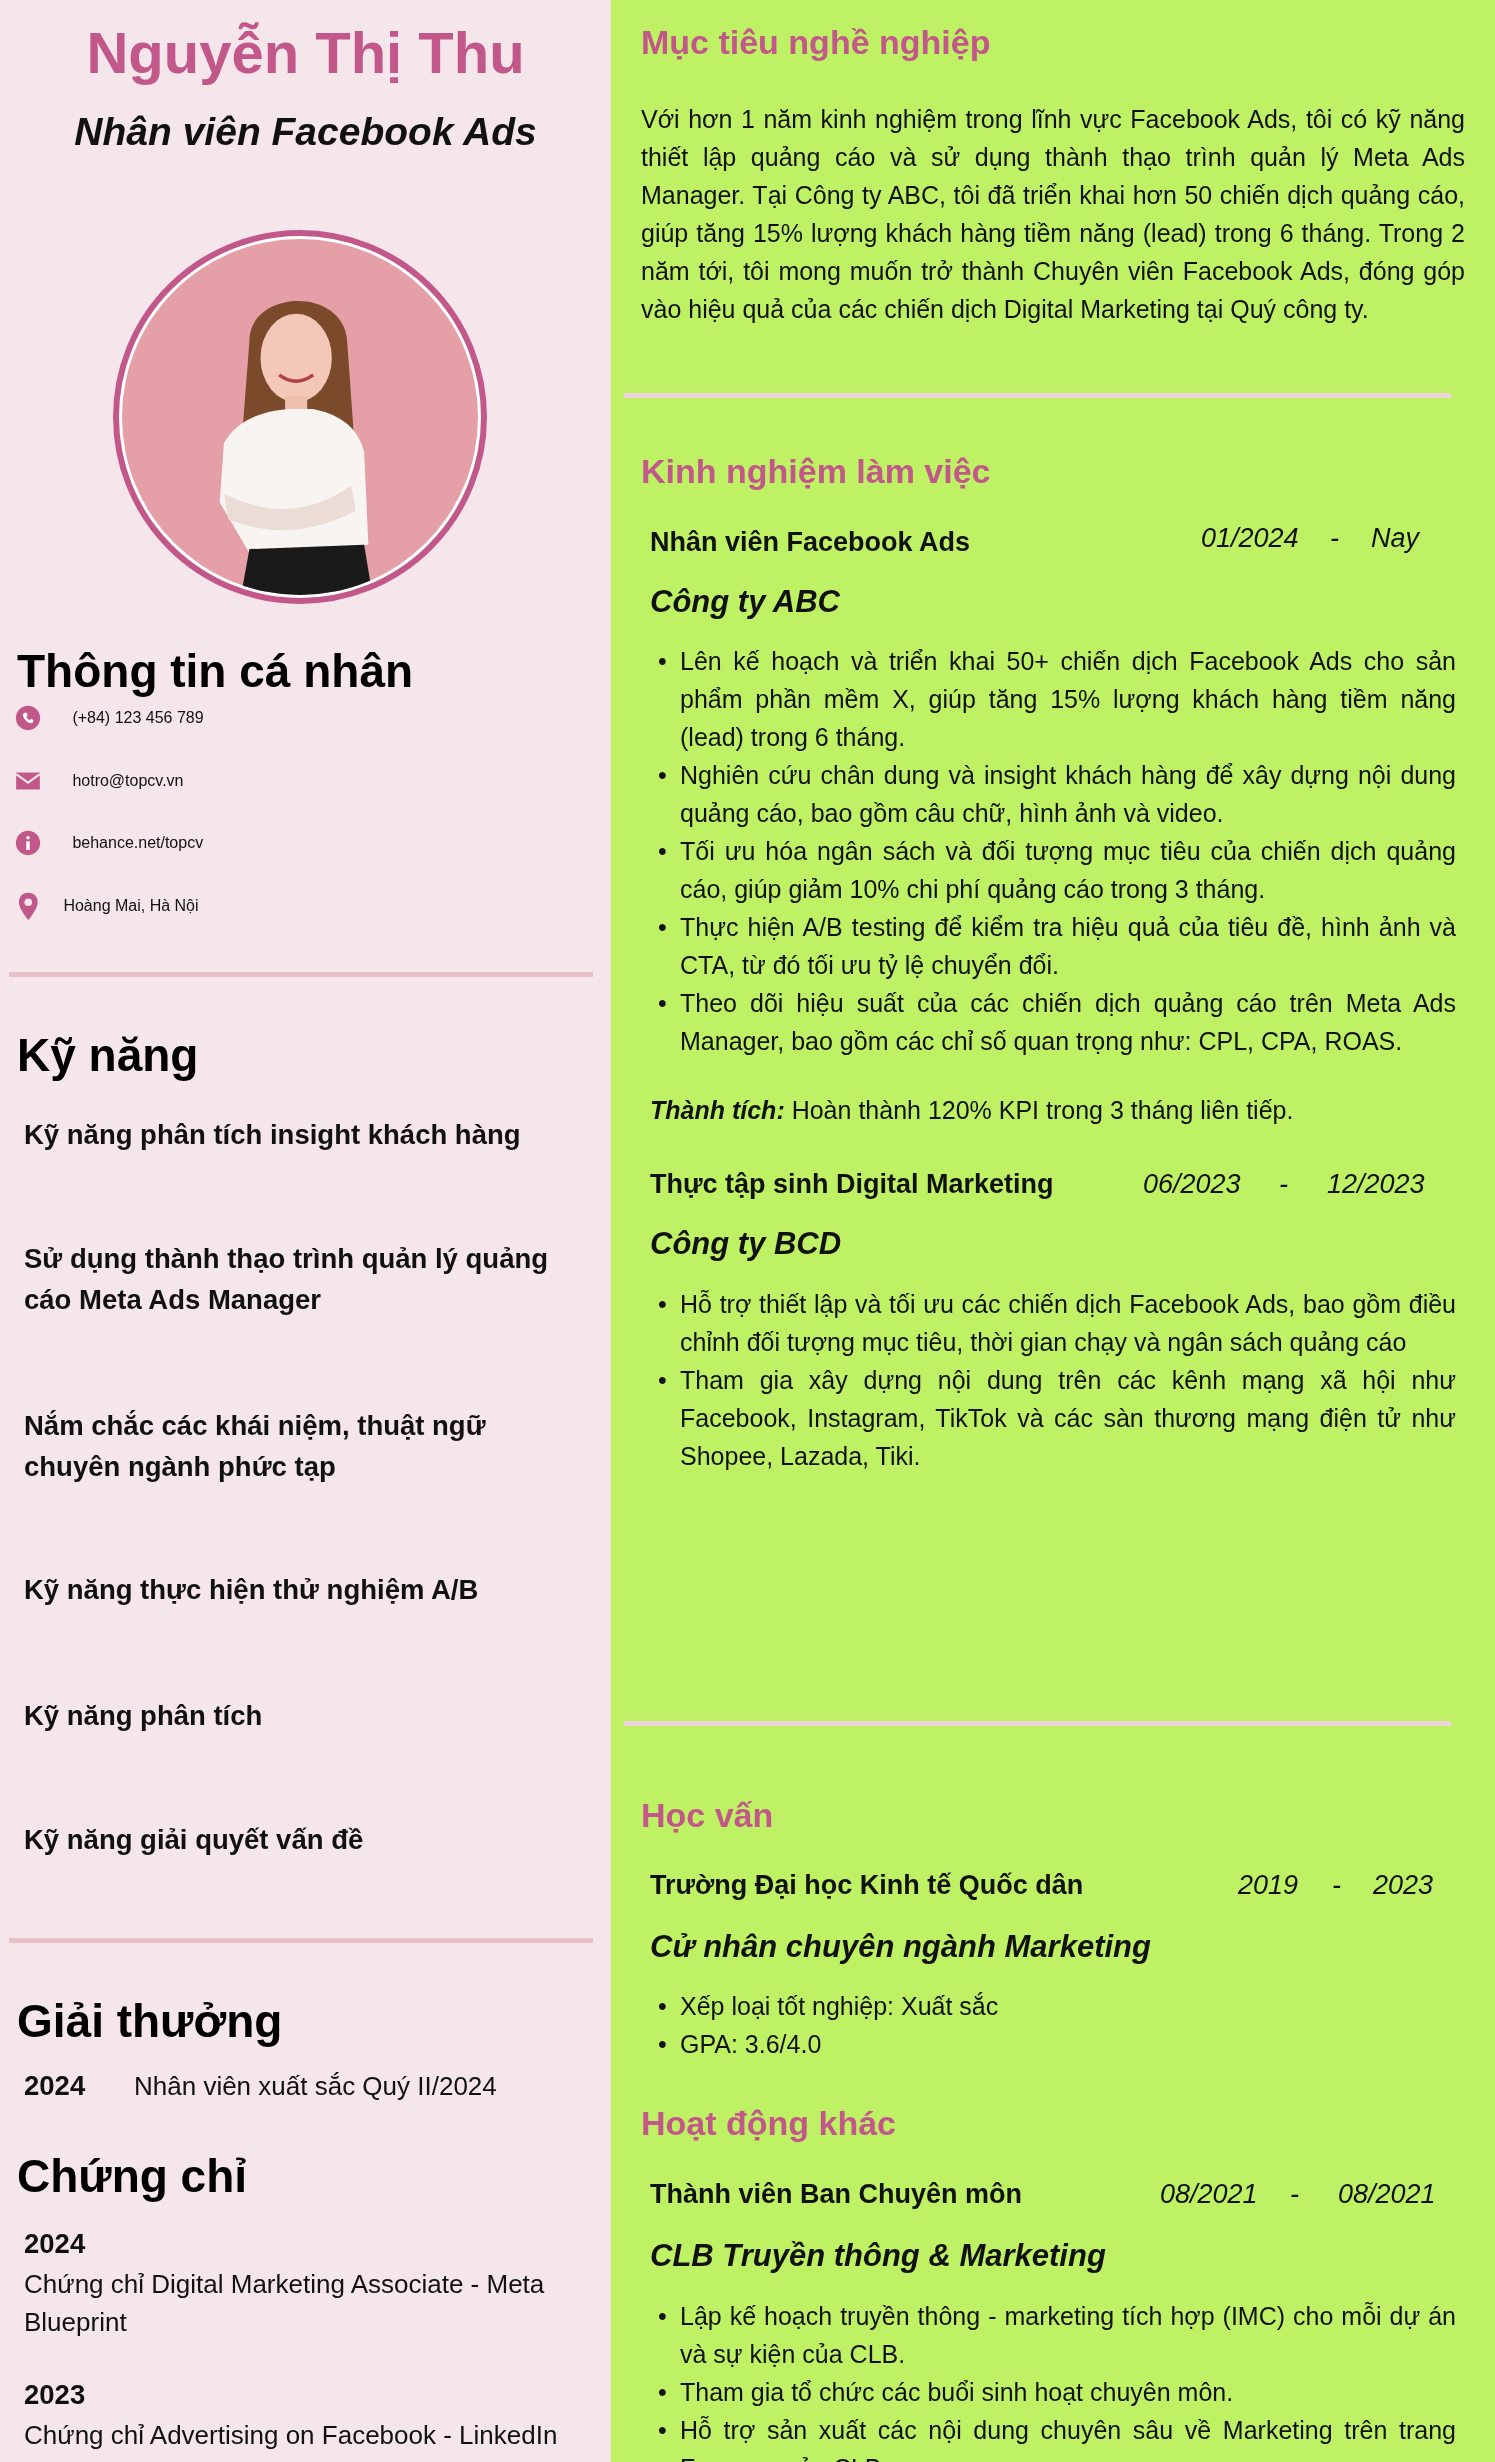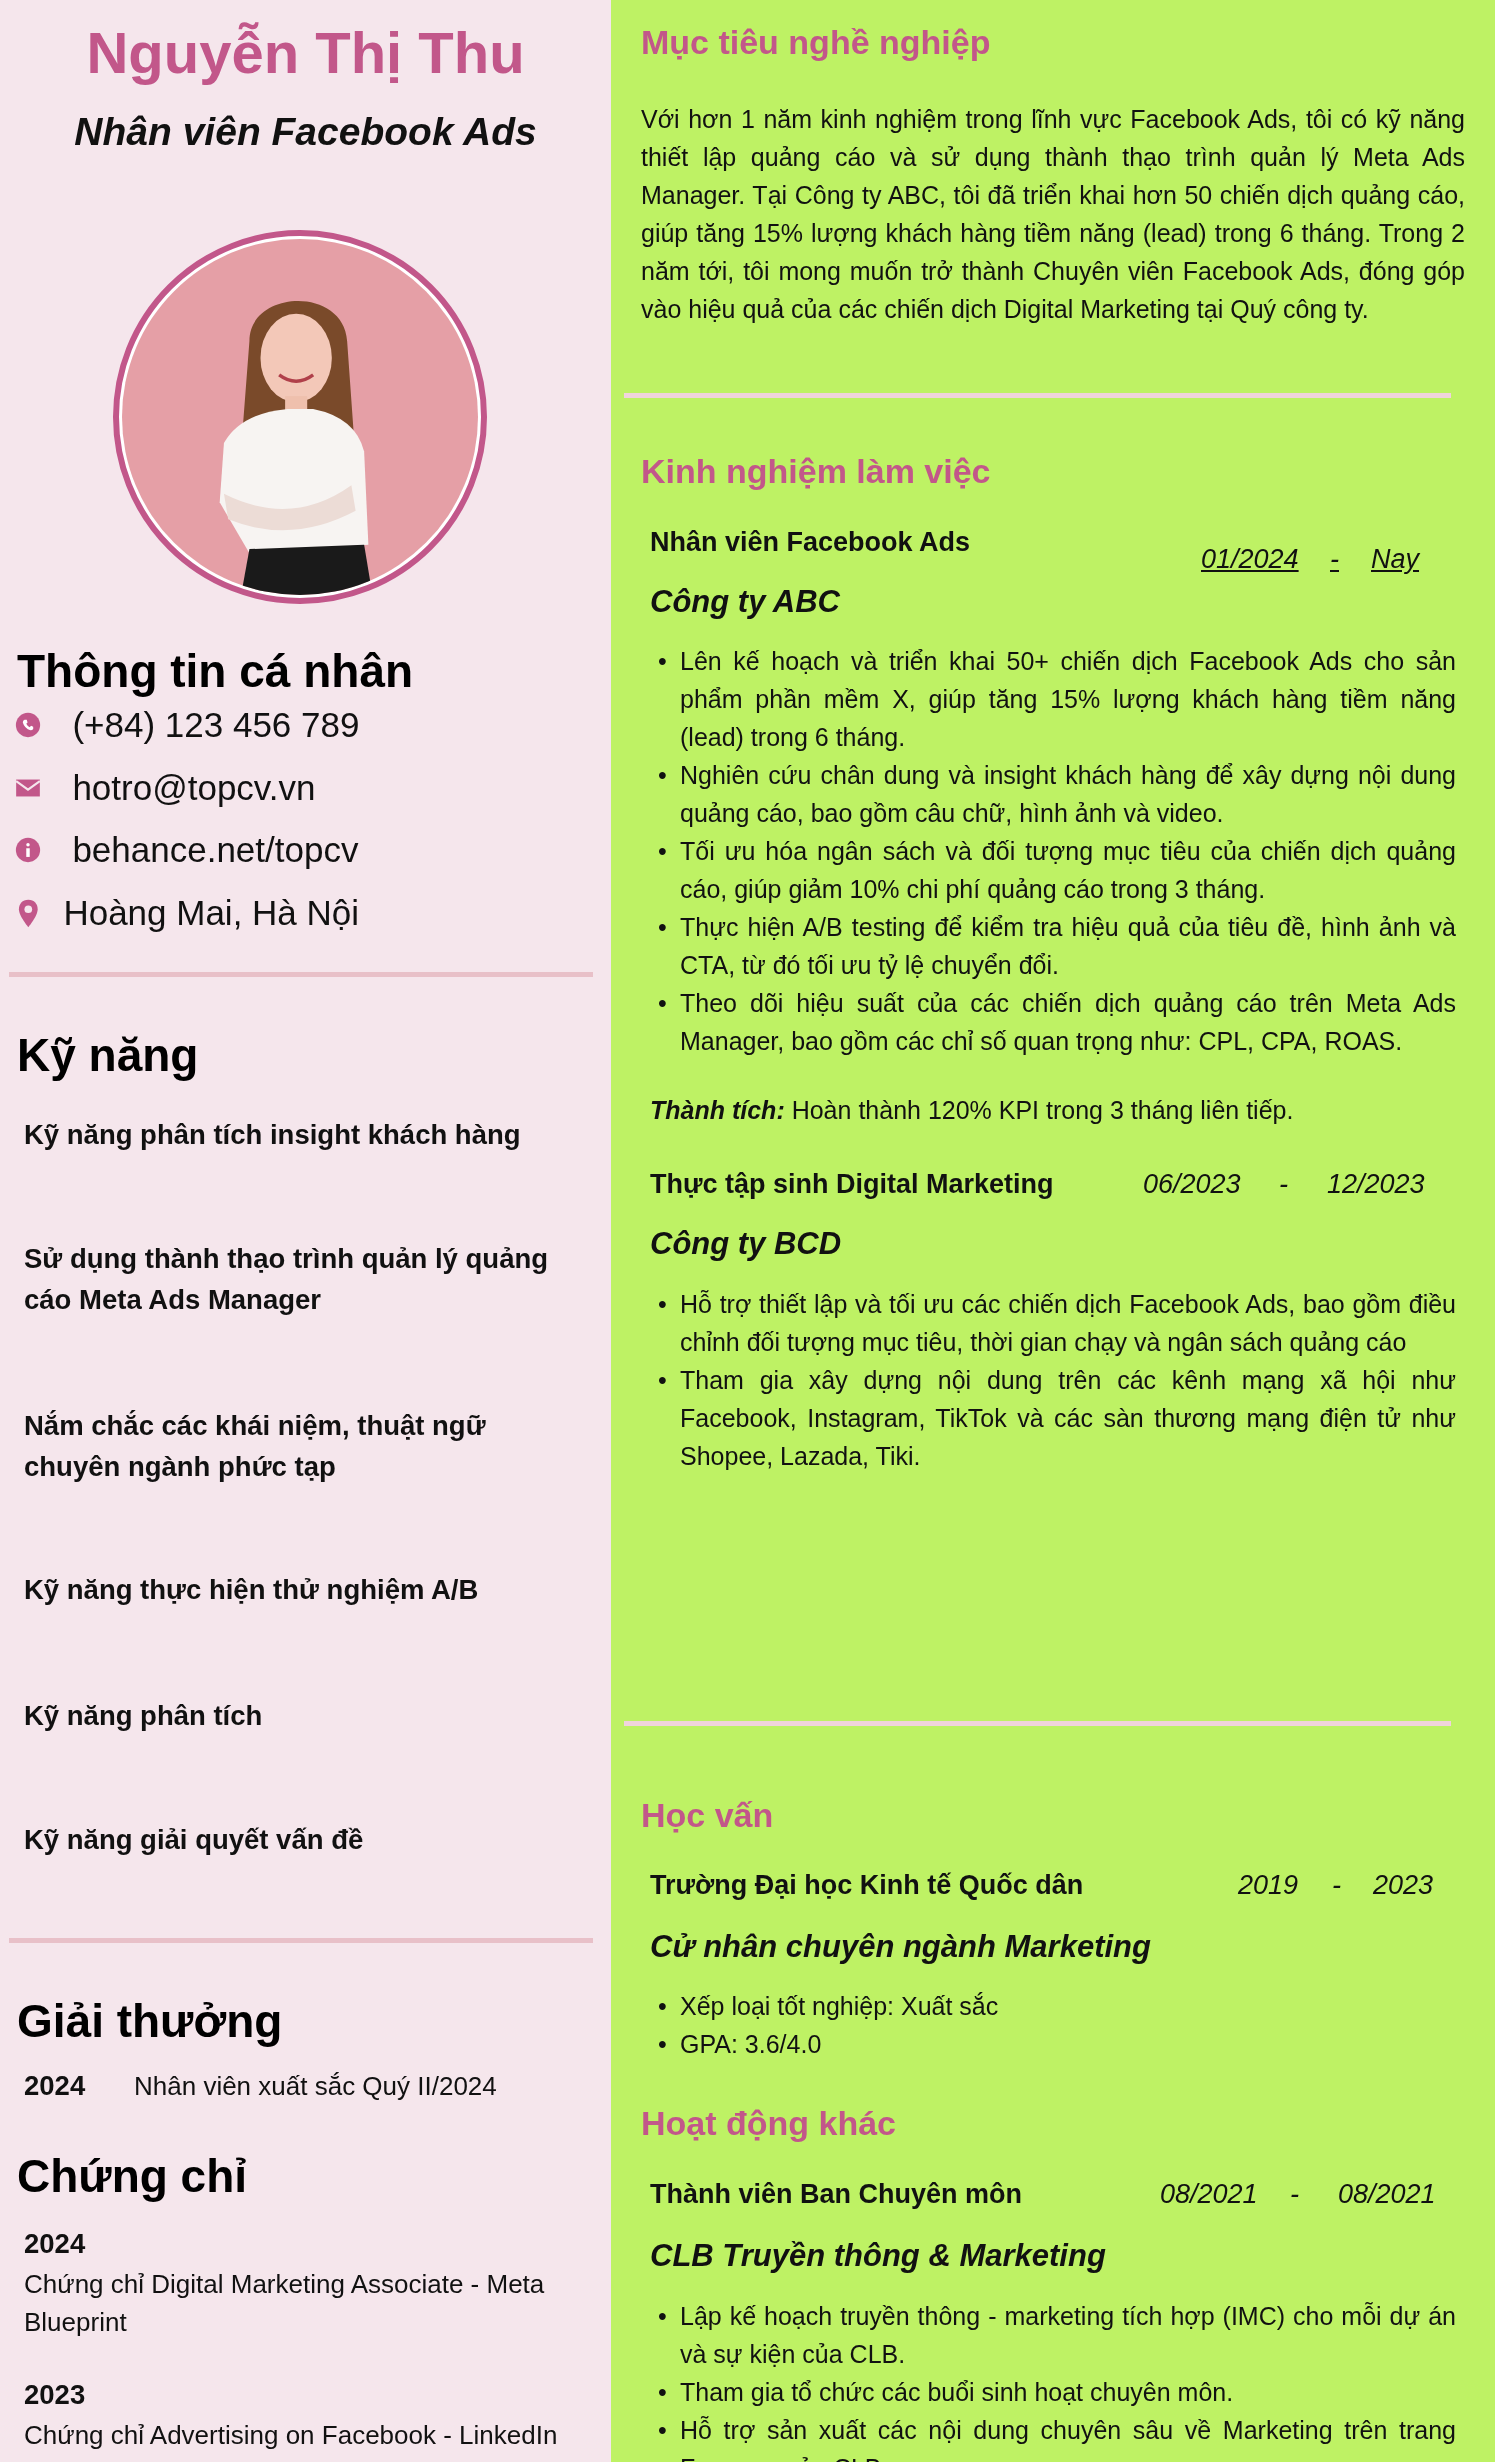--- a/index.html
+++ b/index.html
@@ -9,21 +9,21 @@
   .main { position: absolute; left: 611px; top: 0; width: 884px; height: 2462px; background: #bef264; }
   .abs { position: absolute; }
 
   .name { left: 0; width: 611px; top: 19px; text-align: center; font-size: 58px; font-weight: bold; color: #c2578a; }
   .job-title { left: 0; width: 611px; top: 110px; text-align: center; font-size: 39px; font-weight: bold; font-style: italic; color: #111; }
   .avatar-ring { left: 113px; top: 230px; width: 374px; height: 374px; border-radius: 50%; border: 6px solid #c2578a; padding: 2.6px; background: #ffffff; }
   .avatar-inner { width: 100%; height: 100%; border-radius: 50%; background: #e59fa6; overflow: hidden; position: relative; }
   .avatar-inner svg { position: absolute; left: 0; top: 0; width: 100%; height: 100%; }
 
   .side-heading { left: 17px; font-size: 46px; font-weight: bold; color: #000000; }
-  .contact-row { left: 15.4px; display: flex; align-items: center; font-size: 35px; color: #111; }
+  .contact-row { left: 15.4px; display: flex; align-items: center; font-size: 16px; color: #111; }
   .contact-row .ico { width: 26px; height: 26px; margin-right: 31px; display: inline-flex; align-items: center; justify-content: center; }
   .divider-left { left: 8.6px; width: 584px; height: 5.1px; background: #e8c0c8; }
   .skill { left: 24px; width: 549px; font-size: 27.5px; font-weight: bold; line-height: 41px; color: #111; }
   .award-year { left: 24px; font-size: 27.5px; font-weight: bold; }
   .award-text { left: 134px; font-size: 26px; }
   .cert-year { left: 24px; font-size: 27.5px; font-weight: bold; }
   .cert-text { left: 24px; width: 549px; font-size: 26px; line-height: 38px; }
 
   .main-heading { left: 30px; font-size: 34px; font-weight: bold; color: #c2578a; }
   .para { left: 30px; width: 824px; font-size: 25px; line-height: 38px; text-align: justify; color: #111; }
@@ -135,21 +135,21 @@
 <main class="main">
 
   <h3 class="abs main-heading" style="top:23px;">Mục tiêu nghề nghiệp</h3>
   <p class="abs para" style="top:100px;">Với hơn 1 năm kinh nghiệm trong lĩnh vực Facebook Ads, tôi có kỹ năng thiết lập quảng cáo và sử dụng thành thạo trình quản lý Meta Ads Manager. Tại Công ty ABC, tôi đã triển khai hơn 50 chiến dịch quảng cáo, giúp tăng 15% lượng khách hàng tiềm năng (lead) trong 6 tháng. Trong 2 năm tới, tôi mong muốn trở thành Chuyên viên Facebook Ads, đóng góp vào hiệu quả của các chiến dịch Digital Marketing tại Quý công ty.</p>
 
   <div class="abs divider-right" style="top:393px;"></div>
 
   <h3 class="abs main-heading" style="top:452px;">Kinh nghiệm làm việc</h3>
 
   <div class="abs entry-title" style="top:527px;">Nhân viên Facebook Ads</div>
-  <div class="abs entry-dates" style="top:544px; left:590px;text-decoration:underline;">
+  <div class="abs entry-dates" style="top:523px; left:590px;">
     <span style="width:129px;">01/2024</span>
     <span style="width:41px;">-</span>
     <span>Nay</span>
   </div>
   <div class="abs entry-sub" style="top:584px;">Công ty ABC</div>
   <ul class="abs bullets" style="top:642px;">
     <li>Lên kế hoạch và triển khai 50+ chiến dịch Facebook Ads cho sản phẩm phần mềm X, giúp tăng 15% lượng khách hàng tiềm năng (lead) trong 6 tháng.</li>
     <li>Nghiên cứu chân dung và insight khách hàng để xây dựng nội dung quảng cáo, bao gồm câu chữ, hình ảnh và video.</li>
     <li>Tối ưu hóa ngân sách và đối tượng mục tiêu của chiến dịch quảng cáo, giúp giảm 10% chi phí quảng cáo trong 3 tháng.</li>
     <li>Thực hiện A/B testing để kiểm tra hiệu quả của tiêu đề, hình ảnh và CTA, từ đó tối ưu tỷ lệ chuyển đổi.</li>

